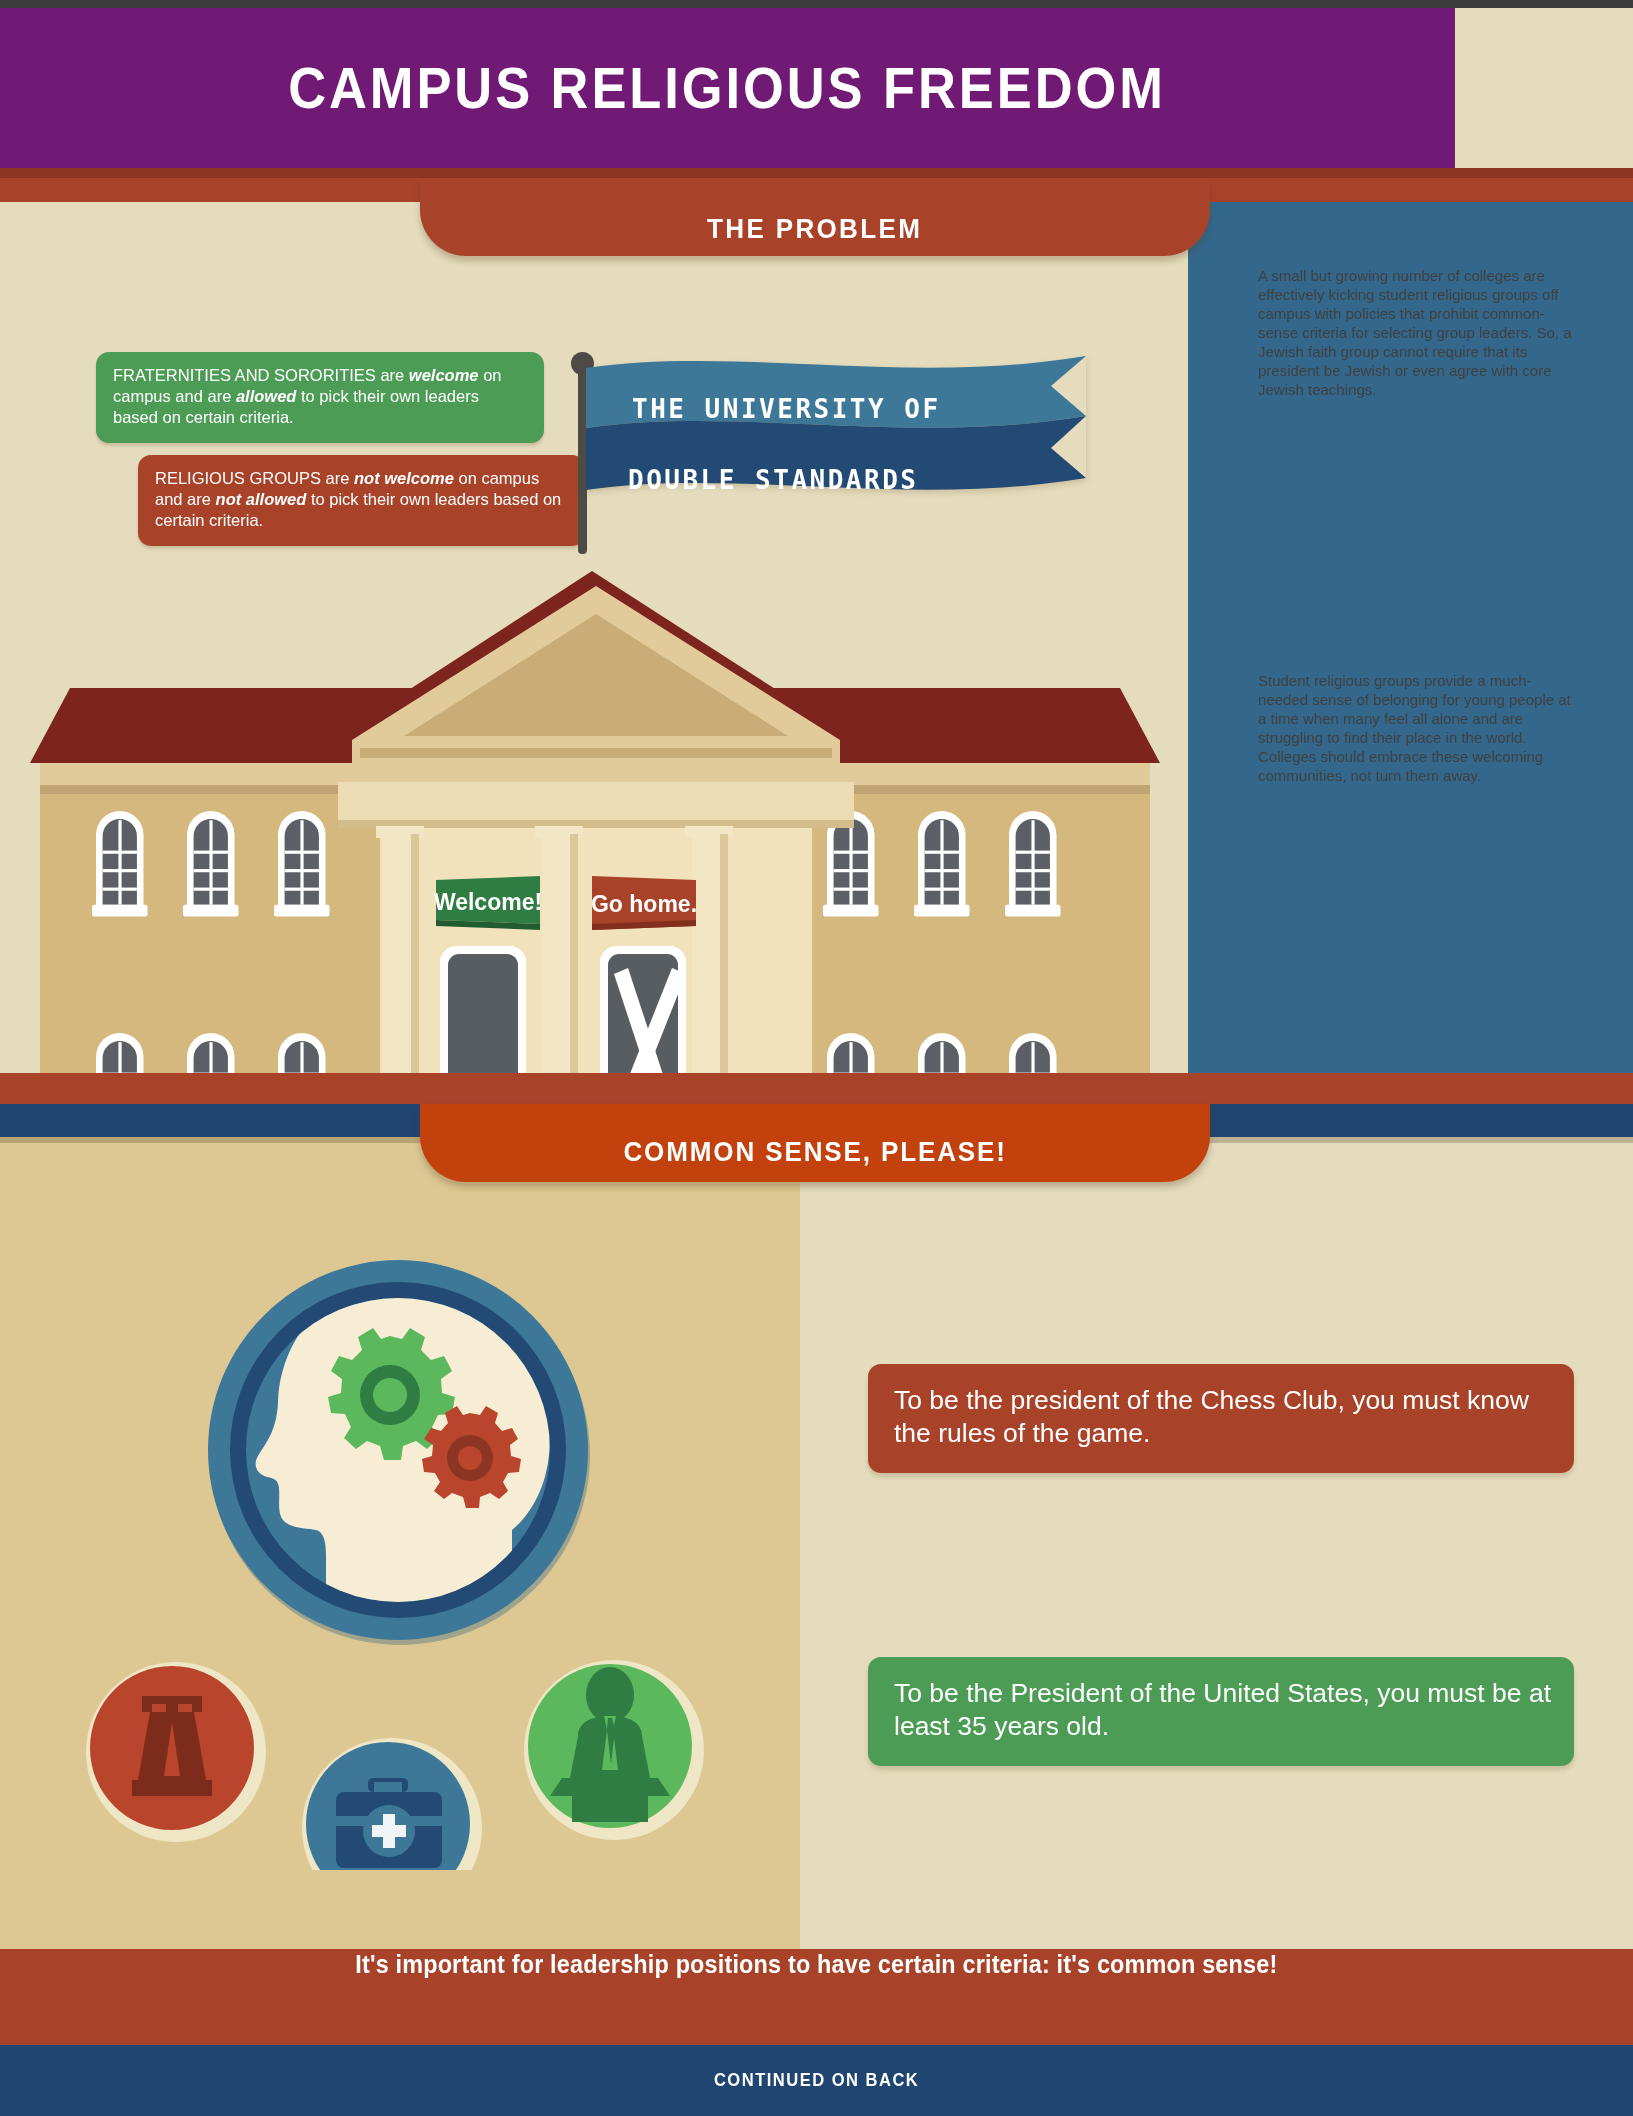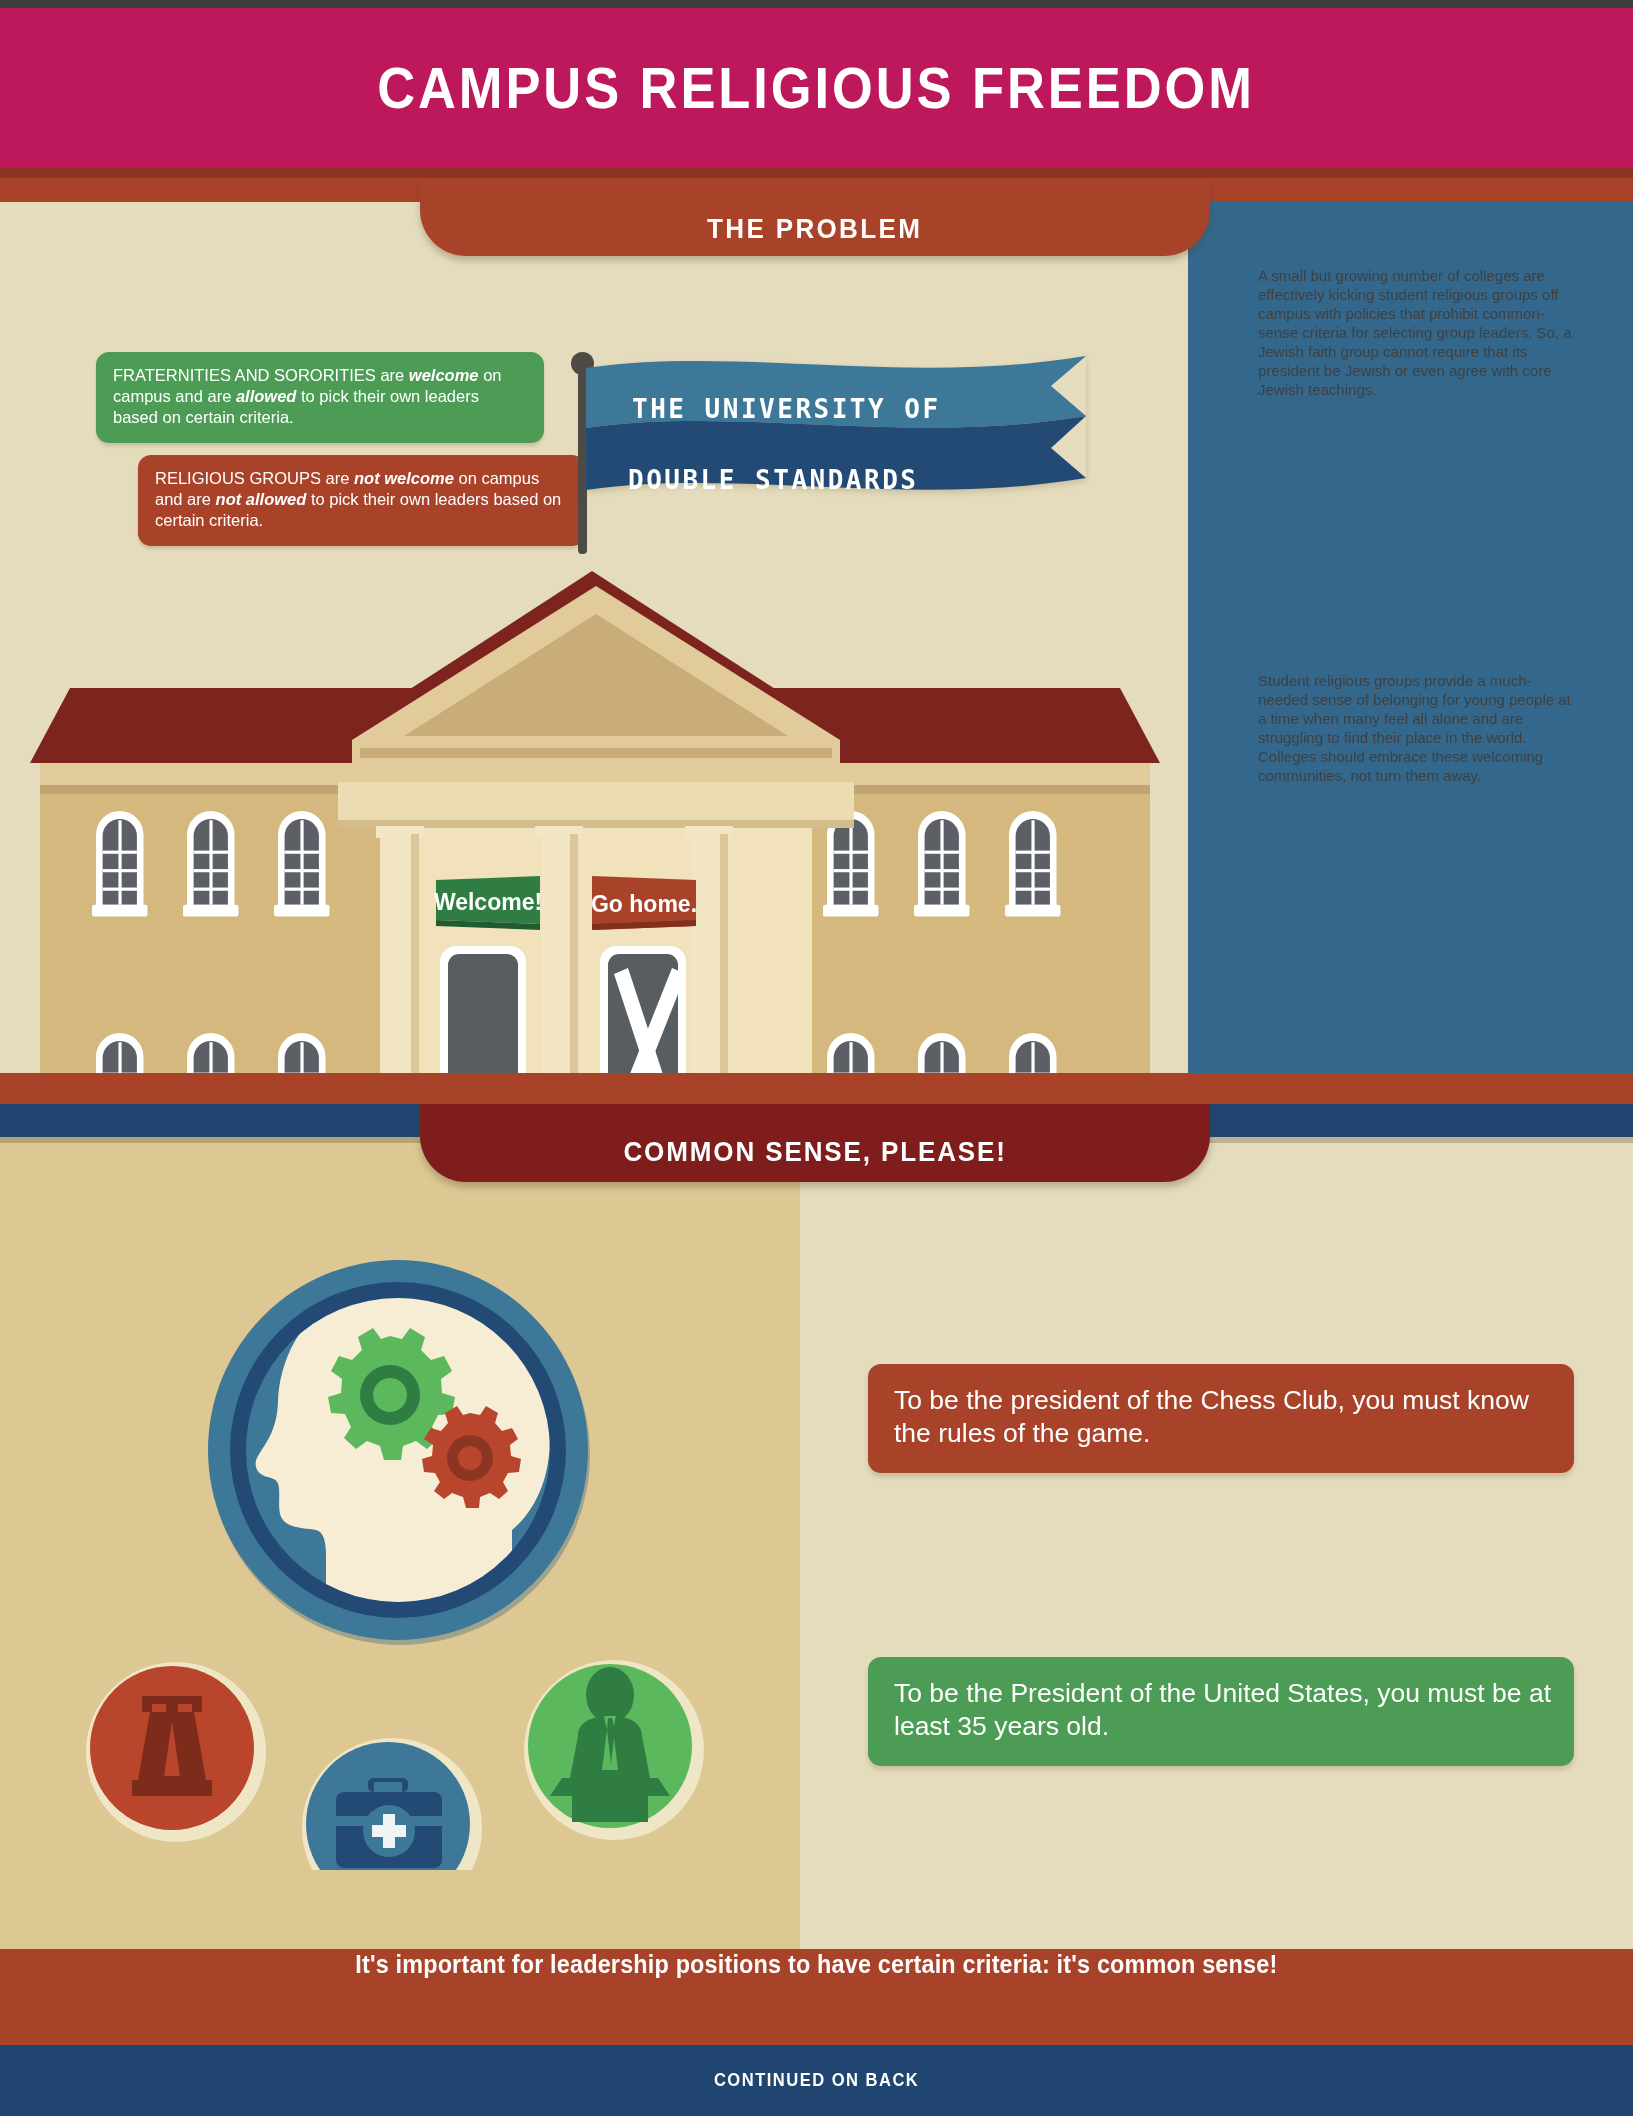--- a/index.html
+++ b/index.html
@@ -11,22 +11,22 @@
     width:1633px; height:2116px;
     overflow:hidden;
     background:#e4dcbd;
   }
 
   
   .top-strip { position:absolute; left:0; top:0; width:1633px; height:8px; background:#3c3c3c; }
 
   
   .masthead {
-    position:absolute; left:0; top:8px; width:1633px; height:160px;
-    background:#be185d;
+    position:absolute; left:0; top:8px; width:1455px; height:160px;
+    background:#701a75;
     display:flex; align-items:center; justify-content:center;
   }
   .masthead-title {
     color:#ffffff;
     font-size:57px;
     font-weight:bold;
     letter-spacing:3.2px;
     text-align:center;
     transform:scaleX(0.92);
   }
@@ -103,21 +103,21 @@
   .div-navy { position:absolute; left:0; top:1104px; width:1633px; height:33px; background:#1f4570; }
 
   
   .sec2 { position:absolute; left:0; top:1137px; width:1633px; height:812px; }
   .sec2-left  { position:absolute; left:0;   top:0; width:800px; height:812px; background:#ddc893; }
   .sec2-right { position:absolute; left:800px; top:0; width:833px; height:812px; background:#e4dcbd; }
   .sec2-shade { position:absolute; left:0; top:0; width:1633px; height:6px; background:rgba(90,70,40,0.28); }
 
   .tab-navy {
     position:absolute; left:420px; top:1104px; width:790px; height:78px;
-    background:#7f1d1d;
+    background:#c2410c;
     border-bottom-left-radius:46px; border-bottom-right-radius:46px;
     box-shadow:0 5px 7px rgba(90,60,30,0.30);
     display:flex; align-items:flex-end; justify-content:center;
     z-index:5;
   }
   .tab-navy .tab-label {
     color:#ffffff; font-size:28px; font-weight:bold; letter-spacing:2px;
     transform:scaleX(0.93); padding-bottom:14px;
   }
 

